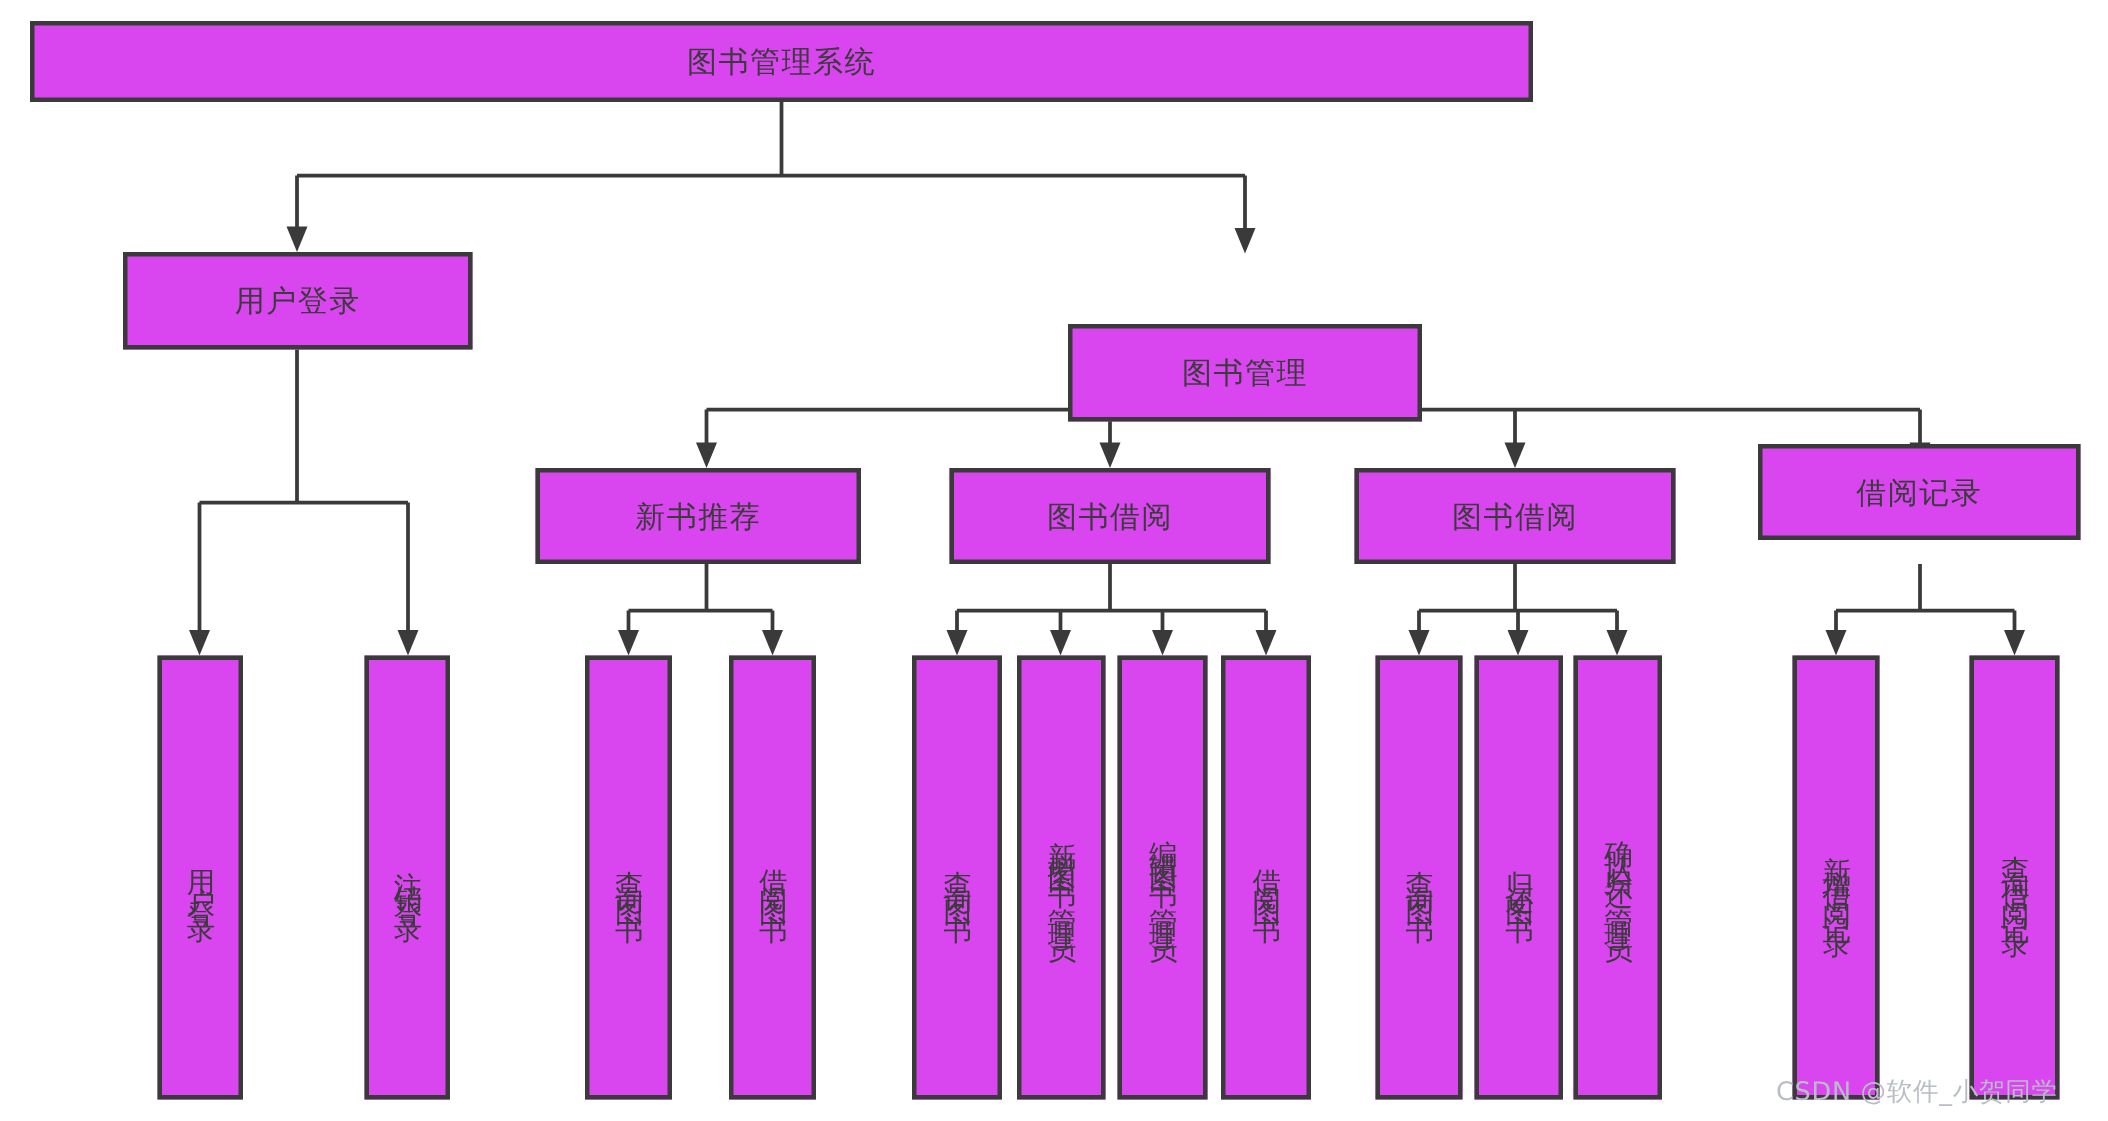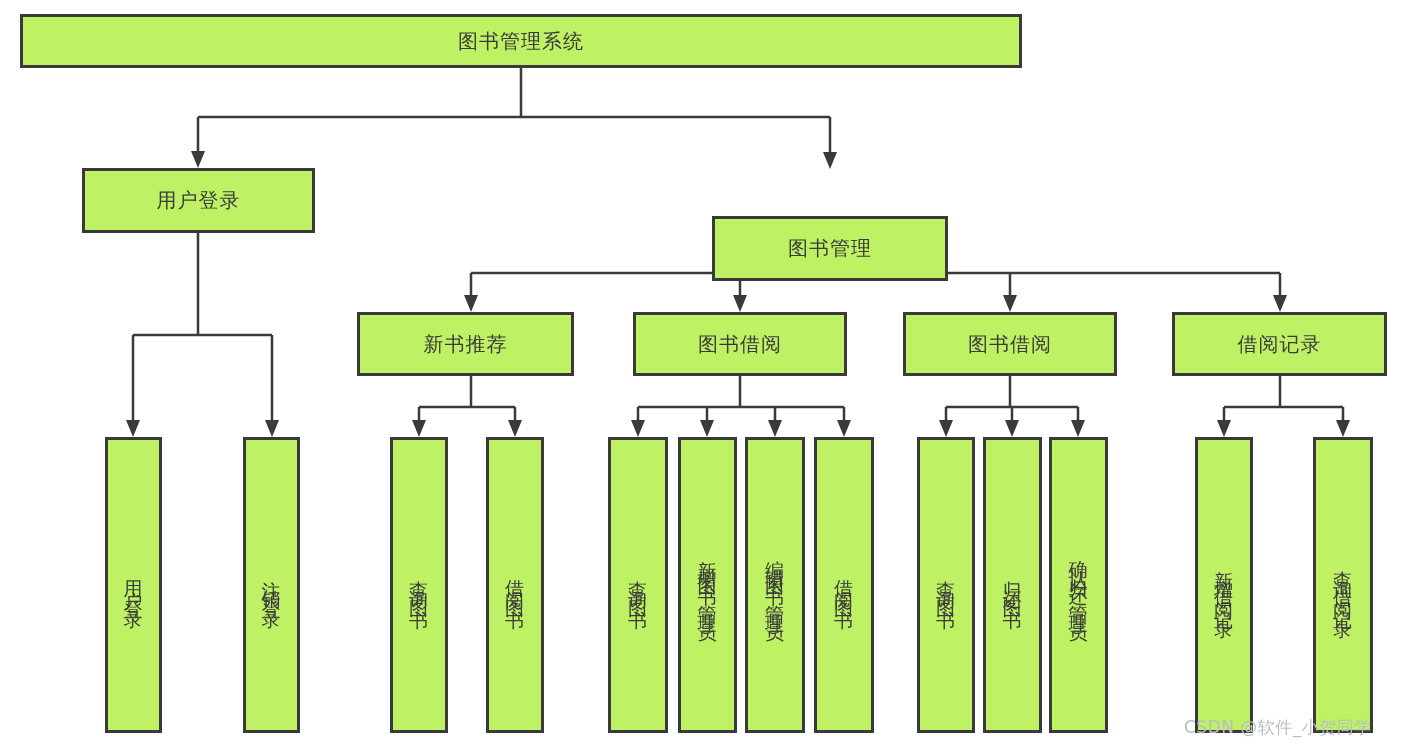--- a/index.html
+++ b/index.html
@@ -21,21 +21,21 @@
     left: 0;
     top: 0;
     width: 1405px;
     height: 747px;
     pointer-events: none;
   }
   .node {
     position: absolute;
     box-sizing: border-box;
     border: 3px solid #3a3a3a;
-    background: #bef264;
+    background: #d946ef;
     display: flex;
     align-items: center;
     justify-content: center;
   }
   .hlabel {
     font-size: 20px;
     letter-spacing: 1px;
     color: #3b3b3b;
     white-space: nowrap;
   }
@@ -126,21 +126,21 @@
 
   <div class="node" style="left:357px; top:312px; width:217px; height:64px;">
     <span class="hlabel">新书推荐</span>
   </div>
   <div class="node" style="left:633px; top:312px; width:214px; height:64px;">
     <span class="hlabel">图书借阅</span>
   </div>
   <div class="node" style="left:903px; top:312px; width:214px; height:64px;">
     <span class="hlabel">图书借阅</span>
   </div>
-  <div class="node" style="left:1172px; top:312px; width:215px; height:64px;font-family:Liberation Serif, serif;">
+  <div class="node" style="left:1172px; top:296px; width:215px; height:64px;font-family:Liberation Serif, serif;">
     <span class="hlabel">借阅记录</span>
   </div>
 
   <div class="node vbox" style="left:105px; width:57px;">
     <span class="vlabel">用户登录</span>
   </div>
   <div class="node vbox" style="left:243px; width:57px;">
     <span class="vlabel">注销登录</span>
   </div>
 

